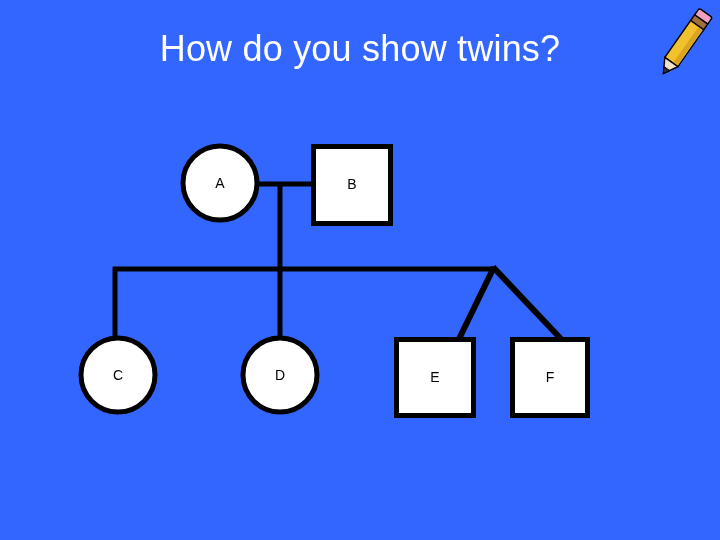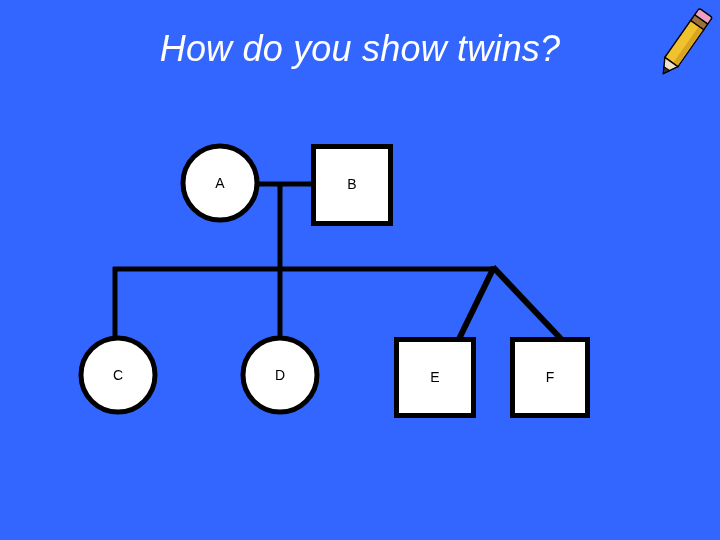--- a/index.html
+++ b/index.html
@@ -24,21 +24,20 @@
     left: 0;
     top: 28px;
     width: 720px;
     text-align: center;
     color: #FFFFFF;
     font-size: 36px;
     font-weight: 400;
     letter-spacing: 0.2px;
     font-family: "Liberation Sans", sans-serif;
     white-space: nowrap;
-    font-style: italic;
   }
   #pedigree {
     position: absolute;
     left: 0;
     top: 0;
     width: 720px;
     height: 540px;
   }
   #pencil {
     position: absolute;

